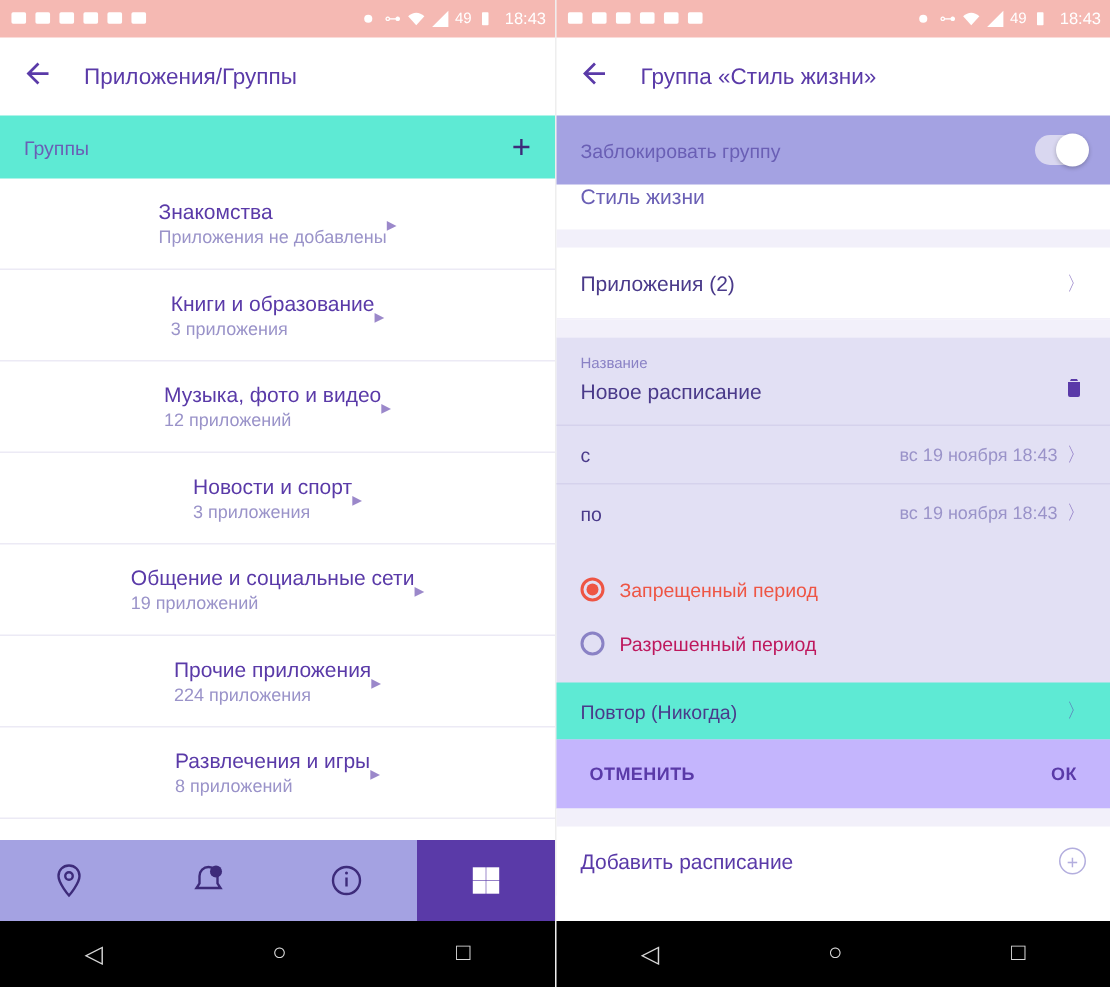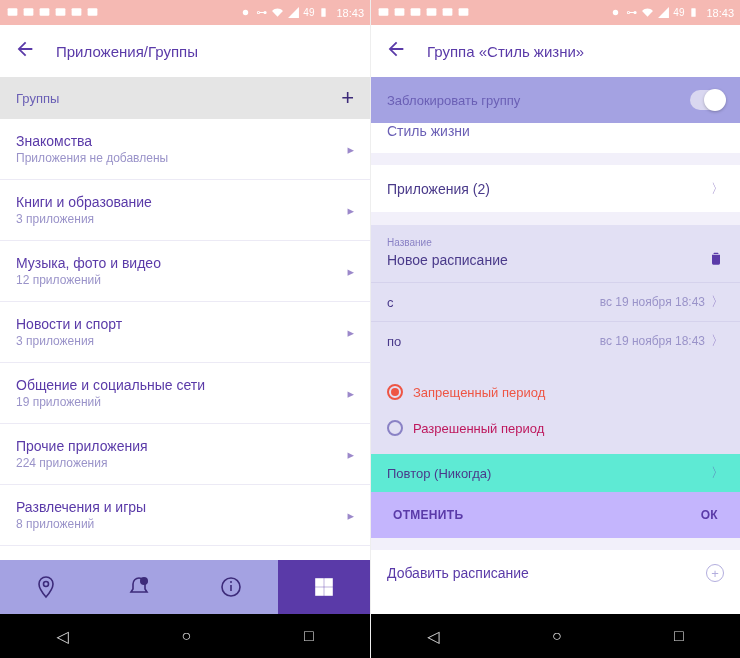--- a/index.html
+++ b/index.html
@@ -10,25 +10,25 @@
   .statusbar { height: 25px; background: #f5b9b3; display: flex; align-items: center; justify-content: space-between; padding: 0 6px; font-size: 11px; color: #fff; }
   .sb-left, .sb-right { display: flex; gap: 3px; align-items: center; }
   .sb-ico { width: 13px; height: 13px; display: inline-flex; align-items: center; justify-content: center; }
   .sb-ico svg { width: 13px; height: 13px; fill: #fff; }
   .sb-time { font-size: 11px; color: #fff; margin-left: 3px; }
 
   .appbar { height: 52px; display: flex; align-items: center; padding: 0 14px; gap: 20px; }
   .back svg { width: 22px; height: 22px; fill: #5a3aa8; }
   .title { font-size: 15px; color: #5a3aa8; font-weight: 500; }
 
-  .section-h { background: #e5e5e5; height: 42px; display: flex; align-items: center; justify-content: space-between; padding: 0 16px; color: #6a5fb5; font-size: 13px; }
+  .section-h { background: #5eead4; height: 42px; display: flex; align-items: center; justify-content: space-between; padding: 0 16px; color: #6a5fb5; font-size: 13px; }
   .plus { color: #3d2b7a; font-size: 22px; font-weight: 300; }
 
   .list { flex: 1; overflow-y: auto; }
-  .row { padding: 14px 16px 14px 16px; border-bottom: 1px solid #eceaf5; display: flex; align-items: center; justify-content: space-between; }
+  .row { padding: 14px 16px 14px 16px; border-bottom: 1px solid #eceaf5; display: flex; align-items: center; justify-content: center; }
   .row-txt { display: flex; flex-direction: column; gap: 2px; }
   .row-title { font-size: 14px; color: #5a3aa8; }
   .row-sub { font-size: 12px; color: #9a93c9; }
   .chev { color: #5a3aa8; font-size: 13px; opacity: .6; }
 
   .bottombar { height: 54px; background: #a4a2e2; display: flex; }
   .bb-item { flex: 1; display: flex; align-items: center; justify-content: center; }
   .bb-item.active { background: #5a3aa8; }
   .bb-item svg { width: 24px; height: 24px; fill: none; stroke: #3d2b7a; stroke-width: 1.6; }
   .bb-item.active svg { stroke: #fff; fill: #fff; }

